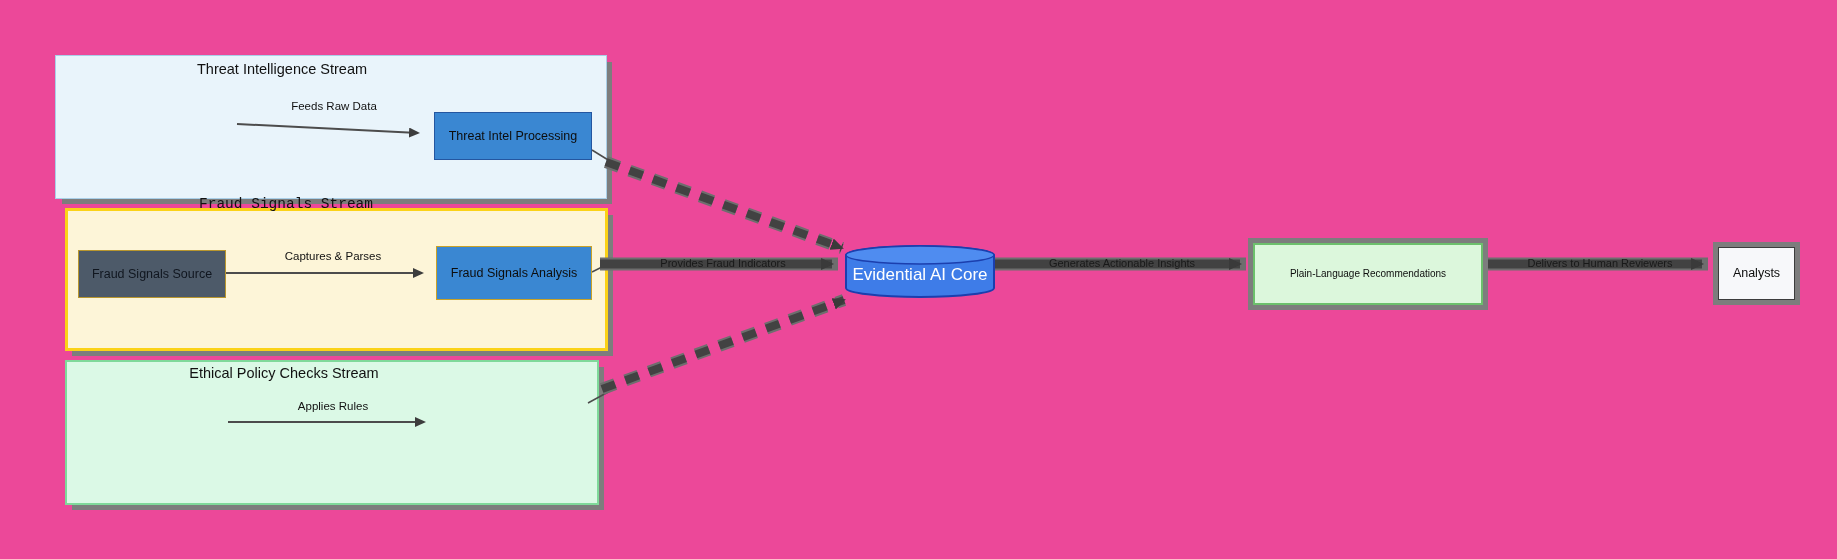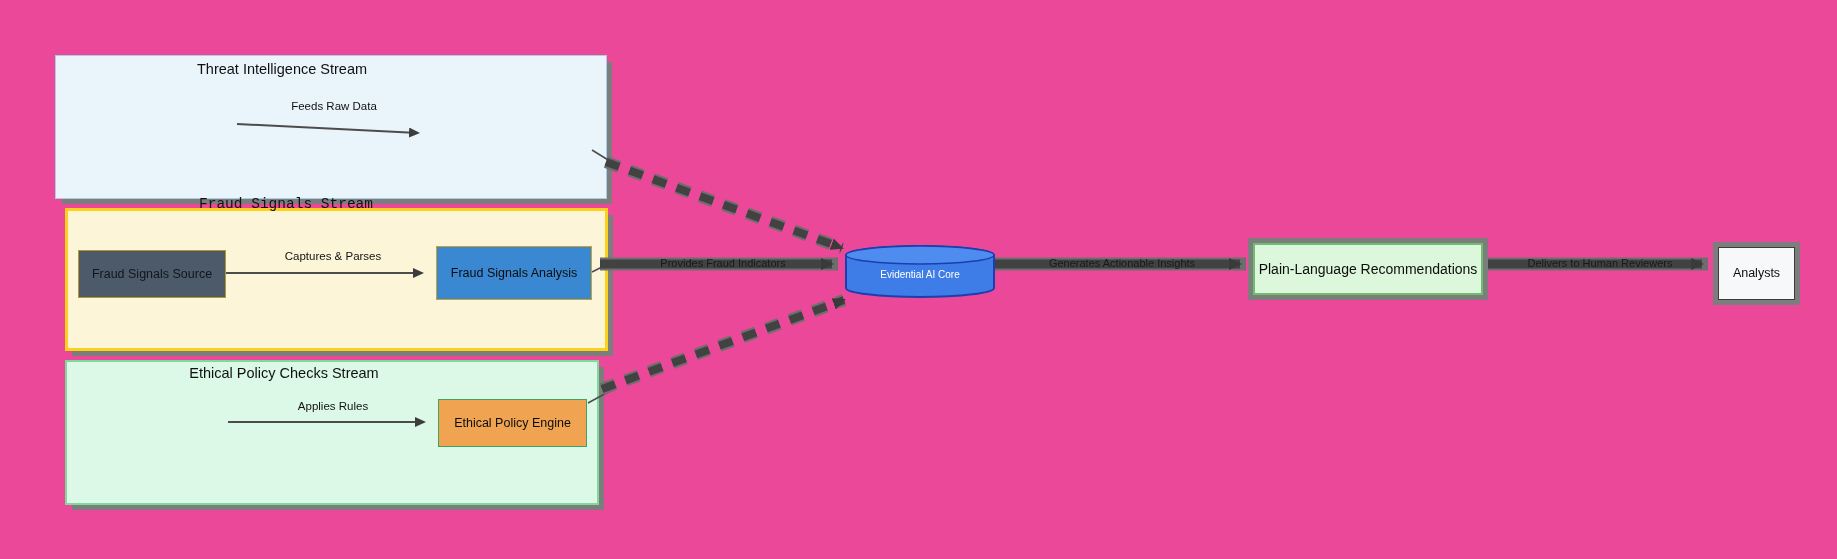--- a/index.html
+++ b/index.html
@@ -24,29 +24,29 @@
 
   
   .node{position:absolute;box-sizing:border-box;display:flex;align-items:center;justify-content:center;
         text-align:center;font-size:12.5px;color:#0d0d0d;line-height:1.15;}
   #n-tids{left:72px;top:99px;width:165px;height:47px;background:#4dbb77;border:1.5px solid #2d7fc1;}
   #n-tip{left:434px;top:112px;width:158px;height:48px;background:#3a87d2;border:1.5px solid #2456a0;}
   #n-fssrc{left:78px;top:250px;width:148px;height:48px;background:#4d5a69;border:1.5px solid #b8962e;color:#10161f;}
   #n-fsa{left:436px;top:246px;width:156px;height:54px;background:#3a87d2;border:1.5px solid #c9a227;}
   #n-epr{left:78px;top:399px;width:150px;height:48px;background:#f0a350;border:1.5px solid #41a45c;}
   #n-epe{left:438px;top:399px;width:149px;height:48px;background:#f0a350;border:1.5px solid #41a45c;}
-  #n-plr{left:1253px;top:243px;width:230px;height:52px;background:#dcf7dc;border:2px solid #6cc06c;
-         box-shadow:0 0 0 5px #7d7d7d;font-size:14px;}
+  #n-plr{left:1253px;top:243px;width:230px;height:62px;background:#dcf7dc;border:2px solid #6cc06c;
+         box-shadow:0 0 0 5px #7d7d7d;font-size:10px;}
   #n-analysts{left:1718px;top:247px;width:77px;height:53px;background:#f7f8fa;border:1.5px solid #3c3c3c;
          box-shadow:0 0 0 5px #7d7d7d;}
 
   
   #n-core{left:845px;top:245px;width:150px;height:54px;background:transparent;border:none;}
   #n-core svg{position:absolute;left:0;top:0;}
-  #core-label{position:relative;z-index:2;color:#fff;font-size:10px;padding-top:6px;white-space:nowrap;}
+  #core-label{position:relative;z-index:2;color:#fff;font-size:17px;padding-top:6px;white-space:nowrap;}
 
   
   .elabel{position:absolute;transform:translateX(-50%);white-space:nowrap;font-size:11.5px;color:#111;}
   #el-t{left:334px;top:100px;}
   #el-f{left:333px;top:250px;}
   #el-e{left:333px;top:400px;}
   .elabel-dark{position:absolute;transform:translateX(-50%);white-space:nowrap;font-size:11px;color:#191919;z-index:3;}
   #el-core-in{left:690px;top:257px;margin-left:33px;}
   #el-core-out{left:1122px;top:257px;}
   #el-deliver{left:1600px;top:257px;}
@@ -91,23 +91,23 @@
     <path d="M995,264 L1240,264" stroke="#424242" stroke-width="9" fill="none" marker-end="url(#ah-big)"></path>
 
     <path d="M1488,264 L1708,264" stroke="#6e6e6e" stroke-width="13" fill="none"></path>
     <path d="M1488,264 L1702,264" stroke="#424242" stroke-width="9" fill="none" marker-end="url(#ah-big)"></path>
   </svg>
 
   <div class="ctitle" id="t-tis">Threat Intelligence Stream</div>
   <div class="ctitle" id="t-fss">Fraud Signals Stream</div>
   <div class="ctitle" id="t-epcs">Ethical Policy Checks Stream</div>
 
+  <div class="node" id="n-tip">Threat Intel Processing</div>
   <div class="node" id="n-fsa">Fraud Signals Analysis</div>
   <div class="node" id="n-fssrc">Fraud Signals Source</div>
-  <div class="node" id="n-epe">Ethical Policy Engine</div>
 
   <div class="node" id="n-core">
     <svg width="150" height="54">
       <path d="M1,10 A74,9 0 0 1 149,10 L149,43 A74,9 0 0 1 1,43 Z" fill="#3e7ce8" stroke="#1b3fae" stroke-width="2"></path>
       <ellipse cx="75" cy="10" rx="74" ry="9" fill="#4f8cf0" stroke="#1b3fae" stroke-width="1.5"></ellipse>
     </svg>
     <span id="core-label">Evidential AI Core</span>
   </div>
 
   <div class="node" id="n-plr">Plain-Language Recommendations</div>

